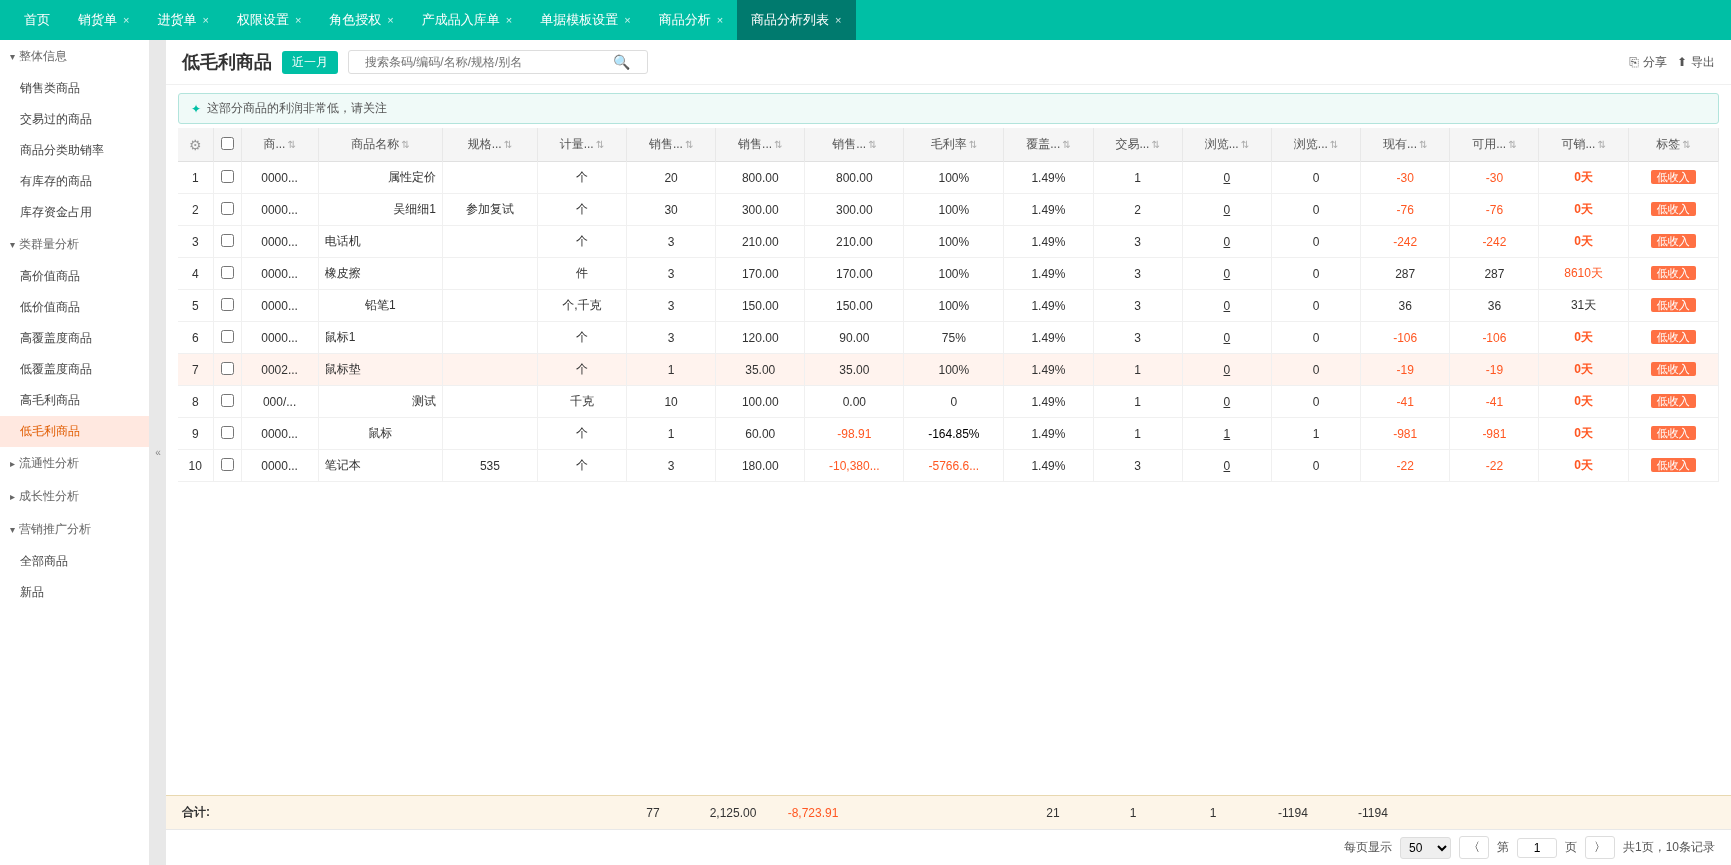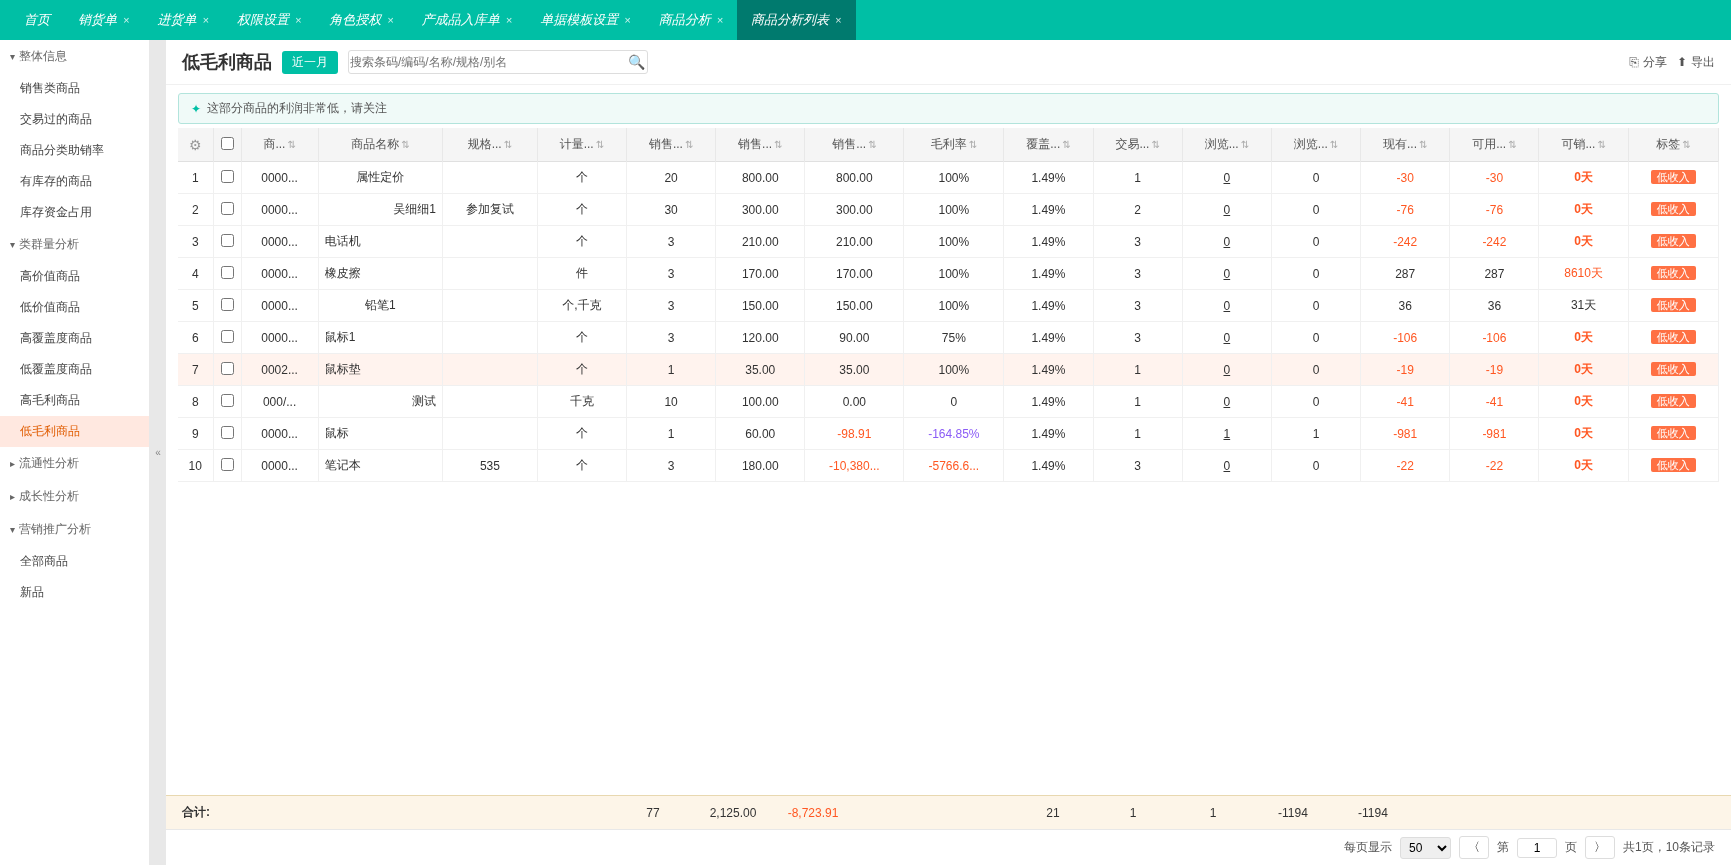--- a/index.html
+++ b/index.html
@@ -16,21 +16,20 @@
     }
     .nav-item {
       color: #fff;
       padding: 0 14px;
       height: 40px;
       display: flex;
       align-items: center;
       cursor: pointer;
       font-size: 13px;
       white-space: nowrap;
-      font-style: italic;
     }
     .nav-item.active { background: #007a6e; }
     .nav-item .close-x { margin-left: 6px; font-size: 11px; opacity: 0.8; }
 
     
     .main-layout {
       display: flex;
       height: calc(865px - 40px);
     }
 
@@ -91,21 +90,21 @@
       padding: 3px 10px;
       border-radius: 3px;
       font-size: 12px;
       cursor: pointer;
     }
     .search-box {
       display: flex;
       align-items: center;
       border: 1px solid #ddd;
       border-radius: 3px;
-      padding: 3px 1px;
+      padding: 3px 16px;
       flex: 1;
       max-width: 300px;
     }
     .search-box input {
       border: none;
       outline: none;
       font-size: 12px;
       width: 100%;
       color: #999;
     }
@@ -390,21 +389,21 @@
             <th><span>可用...</span><span class="sort-icon">⇅</span></th>
             <th><span>可销...</span><span class="sort-icon">⇅</span></th>
             <th><span>标签</span><span class="sort-icon">⇅</span></th>
           </tr>
         </thead>
         <tbody id="table-body">
         <tr>
       <td>1</td>
       <td><input type="checkbox" style=""></td>
       <td>0000...</td>
-      <td style="text-align:center">属性定价</td>
+      <td style="text-align:right">属性定价</td>
       <td></td>
       <td>个</td>
       <td>20</td>
       <td>800.00</td>
       <td style="">800.00</td>
       <td style="">100%</td>
       <td>1.49%</td>
       <td>1</td>
       <td style="text-decoration:underline;cursor:pointer">0</td>
       <td>0</td>
@@ -550,27 +549,27 @@
       <td>0</td>
       <td style="color:#ff5722">-41</td>
       <td style="color:#ff5722">-41</td>
       <td style="color:#ff5722;font-weight:bold">0天</td>
       <td><span class="tag-badge">低收入</span></td>
     </tr>
             <tr>
       <td>9</td>
       <td><input type="checkbox" style=""></td>
       <td>0000...</td>
-      <td style="text-align:left">鼠标</td>
+      <td style="text-align:center">鼠标</td>
       <td></td>
       <td>个</td>
       <td>1</td>
       <td>60.00</td>
       <td style="color:#ff5722">-98.91</td>
-      <td style="color:#8b5cf6">-164.85%</td>
+      <td style="color:#000000">-164.85%</td>
       <td>1.49%</td>
       <td>1</td>
       <td style="text-decoration:underline;cursor:pointer">1</td>
       <td>1</td>
       <td style="color:#ff5722">-981</td>
       <td style="color:#ff5722">-981</td>
       <td style="color:#ff5722;font-weight:bold">0天</td>
       <td><span class="tag-badge">低收入</span></td>
     </tr>
             <tr>

